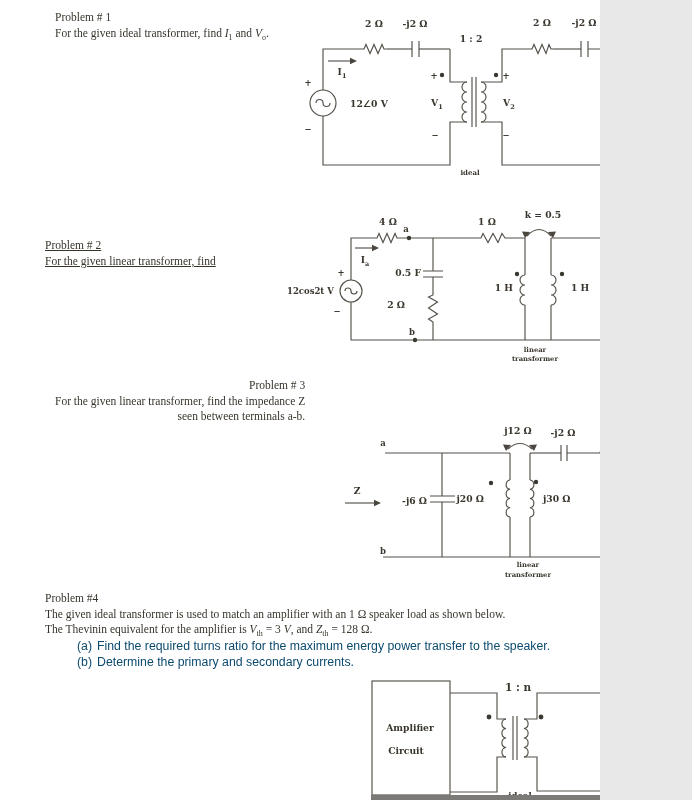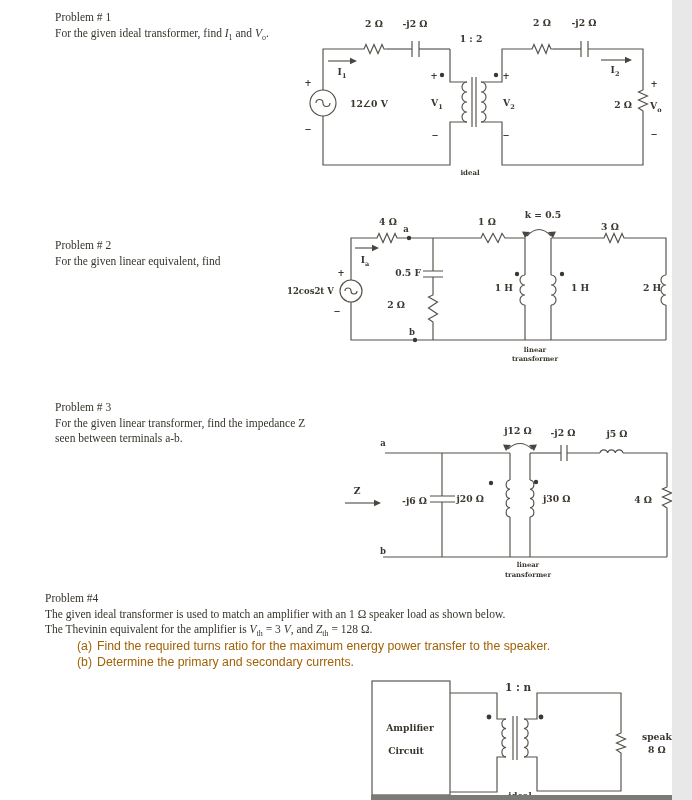--- a/index.html
+++ b/index.html
@@ -1,22 +1,22 @@
 <!DOCTYPE html>
 <html><head>
 <meta charset="utf-8">
 <style>
   html,body{margin:0;padding:0;background:#e8e8e8;}
-  .page{position:relative;width:672px;height:800px;background:#ffffff;overflow:hidden;
-        font-family:"Liberation Serif",serif;color:#38342c;}
+  .page{position:relative;width:572px;height:800px;background:#ffffff;overflow:hidden;
+        font-family:"Liberation Serif",serif;color:#38342c;padding-left:28px;}
   .prob{position:absolute;font-size:11.5px;line-height:15.5px;color:#38342c;}
   .prob .v{font-style:italic;}
   .prob sub{font-size:8px;line-height:0;}
   .p4items{margin-left:32px;font-family:"Liberation Sans",sans-serif;font-size:12.3px;
-           line-height:16.3px;color:#a16207;}
+           line-height:16.3px;color:#0c4a6e;}
   .p4items .row{white-space:nowrap;}
   .p4items .lbl{display:inline-block;width:20px;}
   svg{position:absolute;overflow:visible;}
   svg path, svg line, svg circle.o, svg rect.o{fill:none;stroke:#55514a;stroke-width:1.15;}
   svg .dot{fill:#3b3831;stroke:none;}
   svg .ah{fill:#4a463f;stroke:none;}
   svg text{font-family:"DejaVu Serif",serif;font-weight:bold;font-size:9.2px;fill:#3a362d;}
   svg text.sm{font-size:8.5px;}
   svg text.cap{font-size:7px;}
   svg text.tiny{font-size:6.8px;}
@@ -89,23 +89,23 @@
       <text x="140" y="133" text-anchor="middle" class="sm">−</text>
       <text x="211" y="133" text-anchor="middle" class="sm">−</text>
       <text x="359" y="82" text-anchor="middle" class="sm">+</text>
       <text x="337" y="103" text-anchor="end">2 Ω</text>
       <text x="355" y="104"><tspan>V</tspan><tspan class="sub" dy="2.5">o</tspan></text>
       <text x="359" y="132" text-anchor="middle" class="sm">−</text>
       <text x="175" y="170" text-anchor="middle" class="cap">ideal</text>
     </g>
   </svg>
 
-  <div class="prob" style="left:55px;top:238px;">
+  <div class="prob" style="left:45px;top:238px;text-decoration:underline;">
     <div>Problem # 2</div>
-    <div>For the given linear equivalent, find</div>
+    <div>For the given linear transformer, find</div>
   </div>
 
   <svg style="left:285px;top:195px;" width="407" height="170" viewBox="0 0 407 170">
     <g>
       <path d="M66,85 V43 H90"></path>
       <path d="M115,43 H193"></path>
       <path d="M222,43 H240 V80"></path>
       <path d="M240,110 V145"></path>
       <path d="M148,43 V76"></path>
       <path d="M148,82 V97"></path>
@@ -166,21 +166,21 @@
       <text x="136" y="81" text-anchor="end">0.5 F</text>
       <text x="120" y="113" text-anchor="end">2 Ω</text>
       <text x="228" y="96" text-anchor="end">1 H</text>
       <text x="286" y="96">1 H</text>
       <text x="358" y="96">2 H</text>
       <text x="250" y="157" text-anchor="middle" class="tiny">linear</text>
       <text x="250" y="166" text-anchor="middle" class="tiny">transformer</text>
     </g>
   </svg>
 
-  <div class="prob" style="left:55px;top:400px;">
+  <div class="prob" style="left:55px;top:378px;text-align:right;">
     <div>Problem # 3</div>
     <div>For the given linear transformer, find the impedance Z</div>
     <div>seen between terminals a-b.</div>
   </div>
 
   <svg style="left:330px;top:415px;" width="362" height="170" viewBox="0 0 362 170">
     <g>
       <path d="M55,38 H180"></path>
       <path d="M112,38 V81"></path>
       <path d="M112,87 V142"></path>

